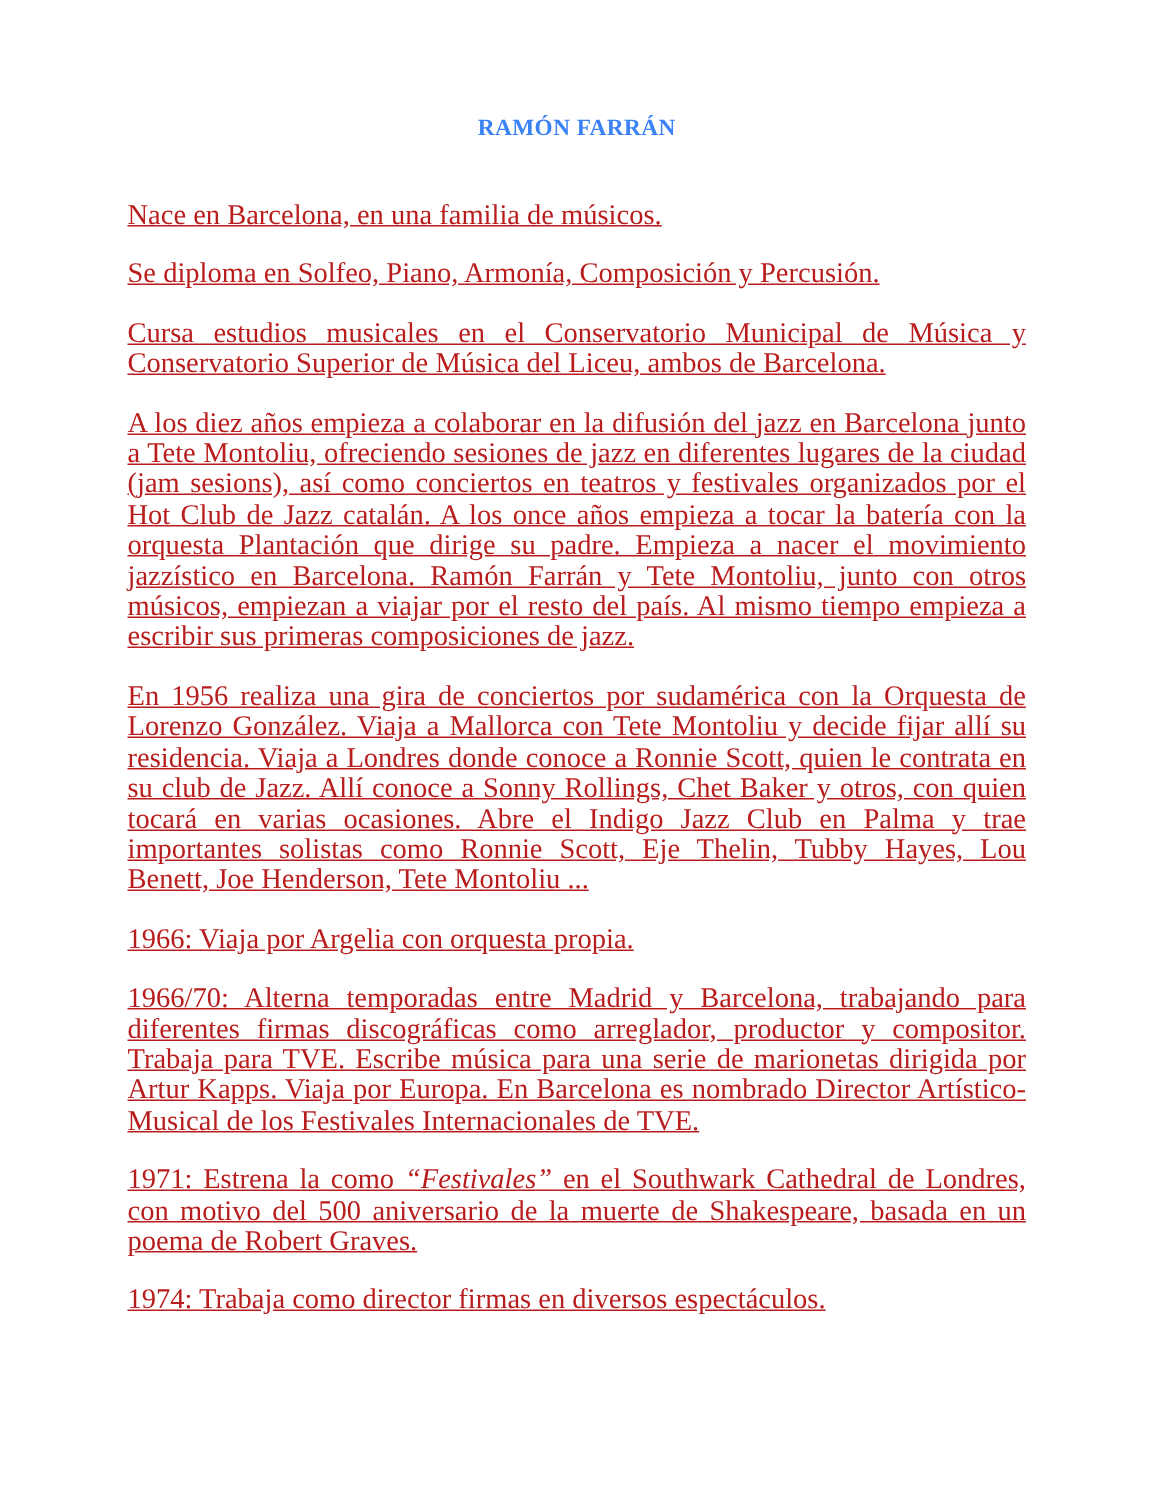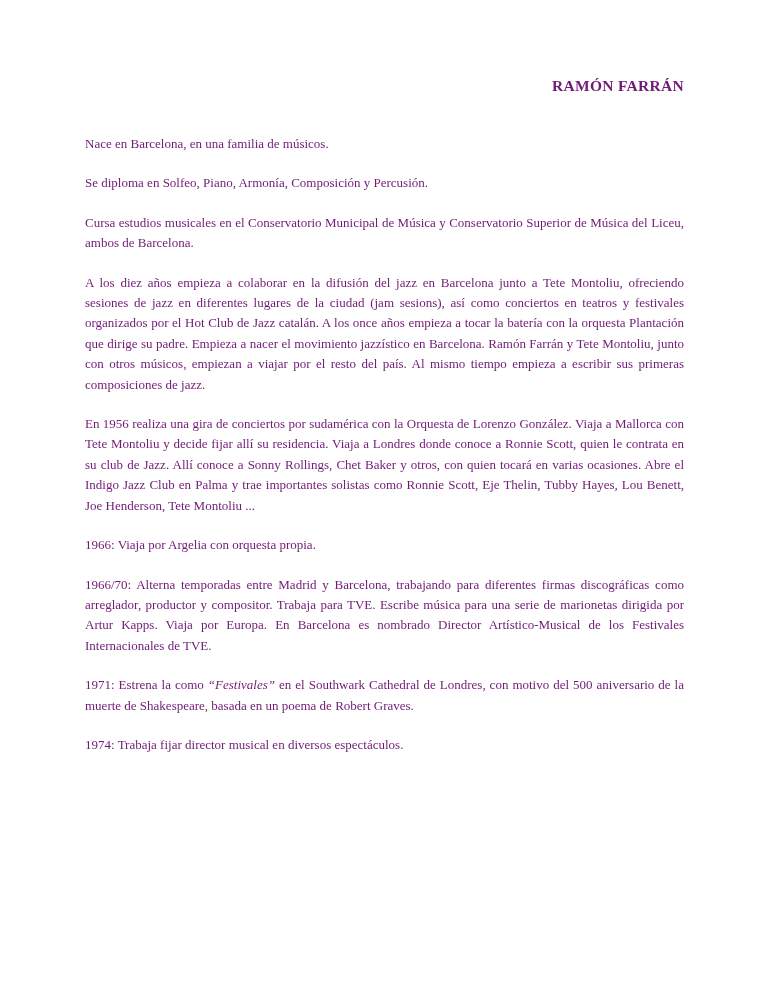--- a/index.html
+++ b/index.html
@@ -16,35 +16,36 @@
     font-family: "Liberation Serif", "DejaVu Serif", serif;
     color: #111014;
   }
   .doc-body {
     position: absolute;
     left: 85px;
     top: 76px;
     width: 599px;
   }
   .doc-title {
-    text-align: right;
+    text-align: center;
     font-size: 15.5px;
     line-height: 20px;
     letter-spacing: 0.3px;
     margin: 0 0 38px 0;
-    color: #701a75;
+    color: #3b82f6;
   }
   p.para {
     margin: 0 0 19px 0;
-    font-size: 13px;
+    font-size: 19px;
     line-height: 20.4px;
     text-align: justify;
     text-justify: inter-word;
-    color: #701a75;
+    color: #b91c1c;
     hyphens: none;
+    text-decoration: underline;
   }
   p.para:last-child {
     margin-bottom: 0;
   }
   
   p.para.noj {
     text-align: left;
   }
   .it {
     font-style: italic;
@@ -58,16 +59,16 @@
     <h1 class="doc-title">RAMÓN FARRÁN</h1>
     <div id="paragraph-container">
         <p class="para noj">Nace en Barcelona, en una familia de músicos.</p>
         <p class="para noj">Se diploma en Solfeo, Piano, Armonía, Composición y Percusión.</p>
         <p class="para">Cursa estudios musicales en el Conservatorio Municipal de Música y Conservatorio Superior de Música del Liceu, ambos  de Barcelona.</p>
         <p class="para">A los diez años empieza a colaborar en la difusión del jazz en Barcelona junto a Tete Montoliu, ofreciendo sesiones de jazz en diferentes lugares de la ciudad (jam sesions), así como conciertos en teatros y festivales organizados por el Hot Club de Jazz catalán. A los once años empieza a tocar la batería con la orquesta Plantación que dirige su padre. Empieza a nacer el movimiento jazzístico en Barcelona. Ramón Farrán y Tete Montoliu, junto con otros músicos, empiezan  a viajar por el resto del país. Al mismo tiempo empieza a escribir sus primeras composiciones de jazz.</p>
         <p class="para">En 1956 realiza una gira de conciertos por sudamérica con la Orquesta de Lorenzo González. Viaja a Mallorca con Tete Montoliu y decide fijar allí su residencia. Viaja a Londres donde conoce a Ronnie Scott, quien le contrata en su club de Jazz. Allí conoce a Sonny Rollings, Chet Baker y otros, con quien tocará en varias ocasiones. Abre el Indigo Jazz Club en Palma y trae importantes solistas como Ronnie Scott, Eje Thelin, Tubby Hayes, Lou Benett, Joe Henderson, Tete Montoliu ...</p>
         <p class="para noj">1966: Viaja por Argelia con orquesta propia.</p>
         <p class="para">1966/70: Alterna temporadas entre Madrid y Barcelona, trabajando para diferentes firmas discográficas como arreglador, productor y compositor. Trabaja para TVE. Escribe música para una serie de marionetas dirigida por Artur Kapps. Viaja por Europa. En Barcelona es nombrado Director Artístico-Musical de los Festivales Internacionales de TVE.</p>
         <p class="para"><span>1971: Estrena la como </span><span class="it">“Festivales”</span><span> en el Southwark Cathedral de Londres, con motivo del 500 aniversario de la muerte de Shakespeare, basada en un poema de Robert Graves.</span></p>
-        <p class="para noj">1974: Trabaja fijar director musical en diversos espectáculos.</p>
+        <p class="para noj">1974: Trabaja como director firmas en diversos espectáculos.</p>
       </div>
   </div>
 </div>
 
 </body></html>

